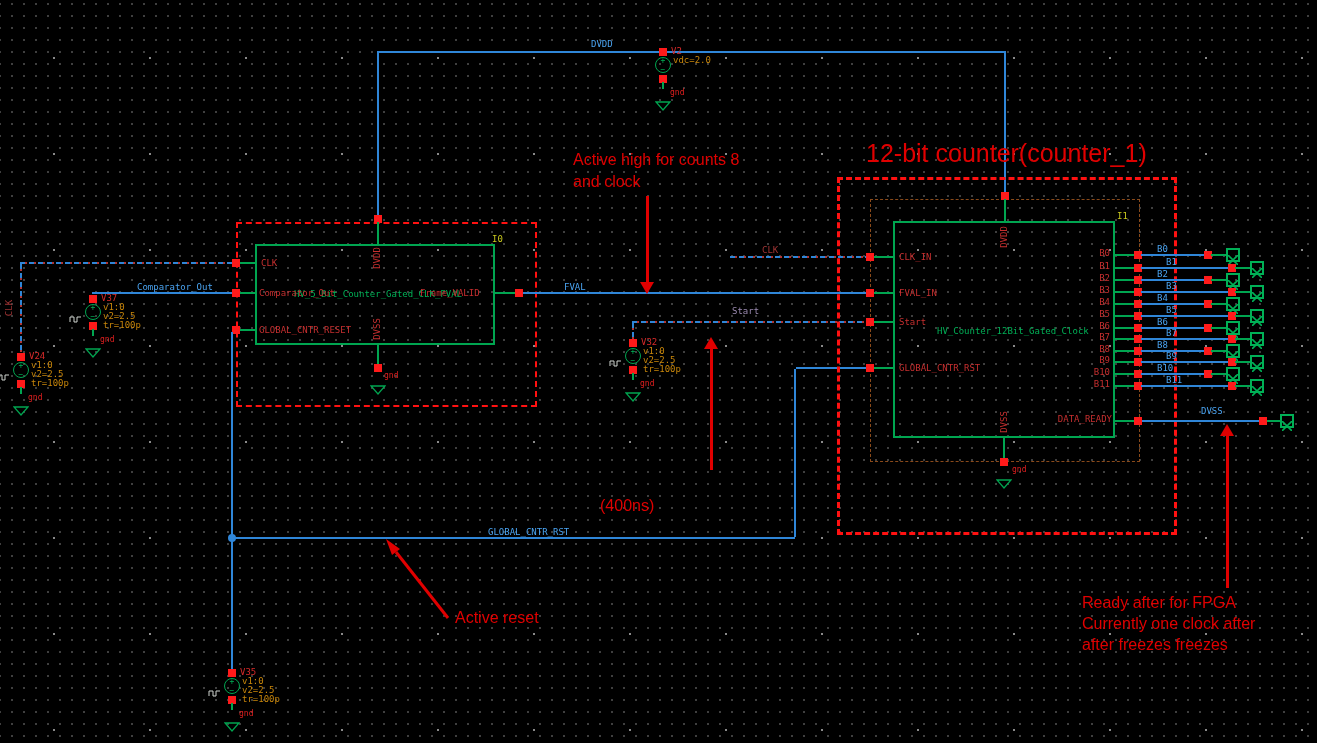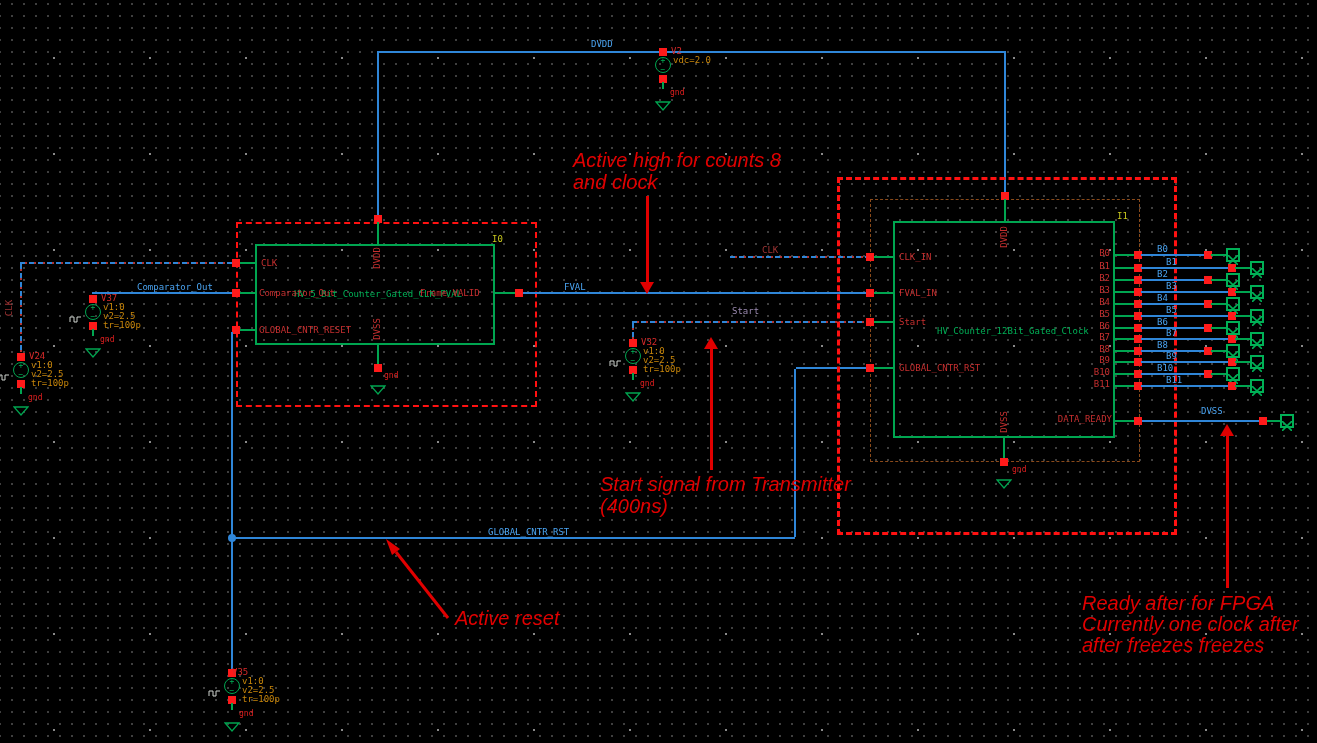--- a/index.html
+++ b/index.html
@@ -29,21 +29,21 @@
   .nl-dark{color:#a03434;font-size:9px;line-height:10px;white-space:nowrap;}
   .nl-start{color:#9b8ab0;font-size:9px;line-height:10px;white-space:nowrap;}
   .pl{color:#c62f2f;font-size:9px;line-height:10px;white-space:nowrap;}
   .cell{color:#00b056;font-size:9px;line-height:10px;white-space:nowrap;}
   .inst{color:#c9c91e;font-size:9px;line-height:10px;}
   .vname{color:#d82a2a;font-size:9px;line-height:10px;}
   .param{color:#c8860a;font-size:9px;line-height:9px;white-space:nowrap;}
   .gnd{color:#e21f1f;font-size:8px;line-height:9px;}
   .rot{transform:rotate(-90deg);transform-origin:center;text-align:center;}
   .title{color:#e00000;font-family:"Liberation Sans",sans-serif;font-size:25px;line-height:26px;white-space:nowrap;}
-  .ann{color:#e00000;font-family:"Liberation Sans",sans-serif;font-size:20px;line-height:20px;white-space:nowrap;font-style:italic;}
+  .ann{color:#e00000;font-family:"Liberation Sans",sans-serif;font-size:16px;line-height:20px;white-space:nowrap;}
   .vcircle{width:16px;height:16px;border:1.5px solid #00a550;border-radius:50%;box-sizing:border-box;position:absolute;}
   .vplus{position:absolute;left:0;right:0;top:-2px;text-align:center;color:#00b056;font-size:8px;line-height:9px;}
   .vminus{position:absolute;left:0;right:0;bottom:-2px;text-align:center;color:#00b056;font-size:8px;line-height:9px;}
   .pinbox{width:14px;height:14px;border:2px solid #00b056;box-sizing:border-box;}
   .pinbox svg line{stroke:#00b056;stroke-width:1.6;}
   .arrow-shaft-v{width:3px;background:#e00000;}
   .head-down{width:0;height:0;border-left:7px solid transparent;border-right:7px solid transparent;border-top:12px solid #e00000;}
   .head-up{width:0;height:0;border-left:7px solid transparent;border-right:7px solid transparent;border-bottom:12px solid #e00000;}
 </style>
 </head>
@@ -104,20 +104,21 @@
   <div class="abs wh" style="left:523px;top:292px;width:343px"></div>
   <div class="abs nl" style="left:564px;top:282px">FVAL</div>
 
   <div class="abs dh" style="left:730px;top:256px;width:136px"></div>
   <div class="abs nl-dark" style="left:762px;top:245px">CLK</div>
 
   <div class="abs dv" style="left:632px;top:323px;height:16px"></div>
   <div class="abs dh" style="left:632px;top:321px;width:234px"></div>
   <div class="abs nl-start" style="left:732px;top:306px">Start</div>
 
+  <div class="abs title" style="left:866px;top:140px">12-bit counter(counter_1)</div>
   <div class="abs box-dash12" style="left:837px;top:177px;width:340px;height:358px"></div>
   <div class="abs box-brown" style="left:870px;top:199px;width:270px;height:263px"></div>
   <div class="abs box-sym" style="left:893px;top:221px;width:222px;height:217px"></div>
   <div class="abs inst" style="left:1117px;top:211px">I1</div>
   <div class="abs cell" style="left:937px;top:326px">HV_Counter_12Bit_Gated_Clock</div>
 
   <div class="abs sq" style="left:1001px;top:192px"></div>
   <div class="abs gv" style="left:1004px;top:199px;height:22px"></div>
   <div class="abs pl rot" style="left:986px;top:232px;width:36px">DVDD</div>
   <div class="abs pl rot" style="left:986px;top:417px;width:36px">DVSS</div>
@@ -152,21 +153,20 @@
   <div class="abs pinbox" style="left:1280px;top:414px"><svg width="10" height="10" viewBox="0 0 10 10">
         <line x1="0" y1="0" x2="10" y2="10"></line>
         <line x1="10" y1="0" x2="0" y2="10"></line>
       </svg></div>
 
   <div class="abs ann" style="left:573px;top:150px">Active high for counts 8</div>
   <div class="abs ann" style="left:573px;top:172px">and clock</div>
   <div class="abs arrow-shaft-v" style="left:646px;top:196px;height:86px"></div>
   <div class="abs head-down" style="left:640px;top:282px"></div>
 
-  <div class="abs ann" style="left:600px;top:474px">Start signal from Transmitter</div>
   <div class="abs ann" style="left:600px;top:496px">(400ns)</div>
   <div class="abs head-up" style="left:704px;top:337px"></div>
   <div class="abs arrow-shaft-v" style="left:710px;top:349px;height:121px"></div>
 
   <div class="abs ann" style="left:455px;top:608px">Active reset</div>
   <div class="abs" style="left:378px;top:534px"><svg width="78" height="88" viewBox="0 0 78 88">
         <line x1="70" y1="84" x2="18" y2="18" stroke="#e00000" stroke-width="3"></line>
         <polygon points="8,5 22,15 14,21" fill="#e00000"></polygon>
       </svg></div>
 
@@ -237,21 +237,21 @@
     <div class="abs param" style="left: 643px; top: 347px;">v1:0</div>
     <div class="abs param" style="left: 643px; top: 356px;">v2=2.5</div>
     <div class="abs param" style="left: 643px; top: 365px;">tr=100p</div>
     <div class="abs sq" style="left: 629px; top: 366px;"></div>
     <div class="abs gv" style="left: 632px; top: 373px; height: 7px;"></div>
     <div class="abs gnd" style="left: 640px; top: 379px;">gnd</div>
     <div class="abs" style="left: 625px; top: 387px;"><svg width="16" height="10" viewBox="0 0 16 10">
         <path d="M1 1 H15 L8 9 Z" fill="none" stroke="#00a550" stroke-width="1.3"></path>
       </svg></div>
     <div class="abs sq" style="left: 228px; top: 669px;"></div>
-    <div class="abs vname" style="left: 232px; top: 667px;">V35</div>
+    <div class="abs vname" style="left: 240px; top: 667px;">V35</div>
     <div class="abs vcircle" style="left: 224px; top: 678px;">
       <span class="vplus">+</span>
       <span class="vminus">−</span>
     </div>
     <div class="abs" style="left: 208px; top: 682px;"><svg width="13" height="8" viewBox="0 0 13 8">
         <polyline points="1,7 1,2 5,2 5,7 8,7 8,2 12,2" fill="none" stroke="#cfd4cf" stroke-width="1"></polyline>
       </svg></div>
     <div class="abs param" style="left: 242px; top: 677px;">v1:0</div>
     <div class="abs param" style="left: 242px; top: 686px;">v2=2.5</div>
     <div class="abs param" style="left: 242px; top: 695px;">tr=100p</div>

